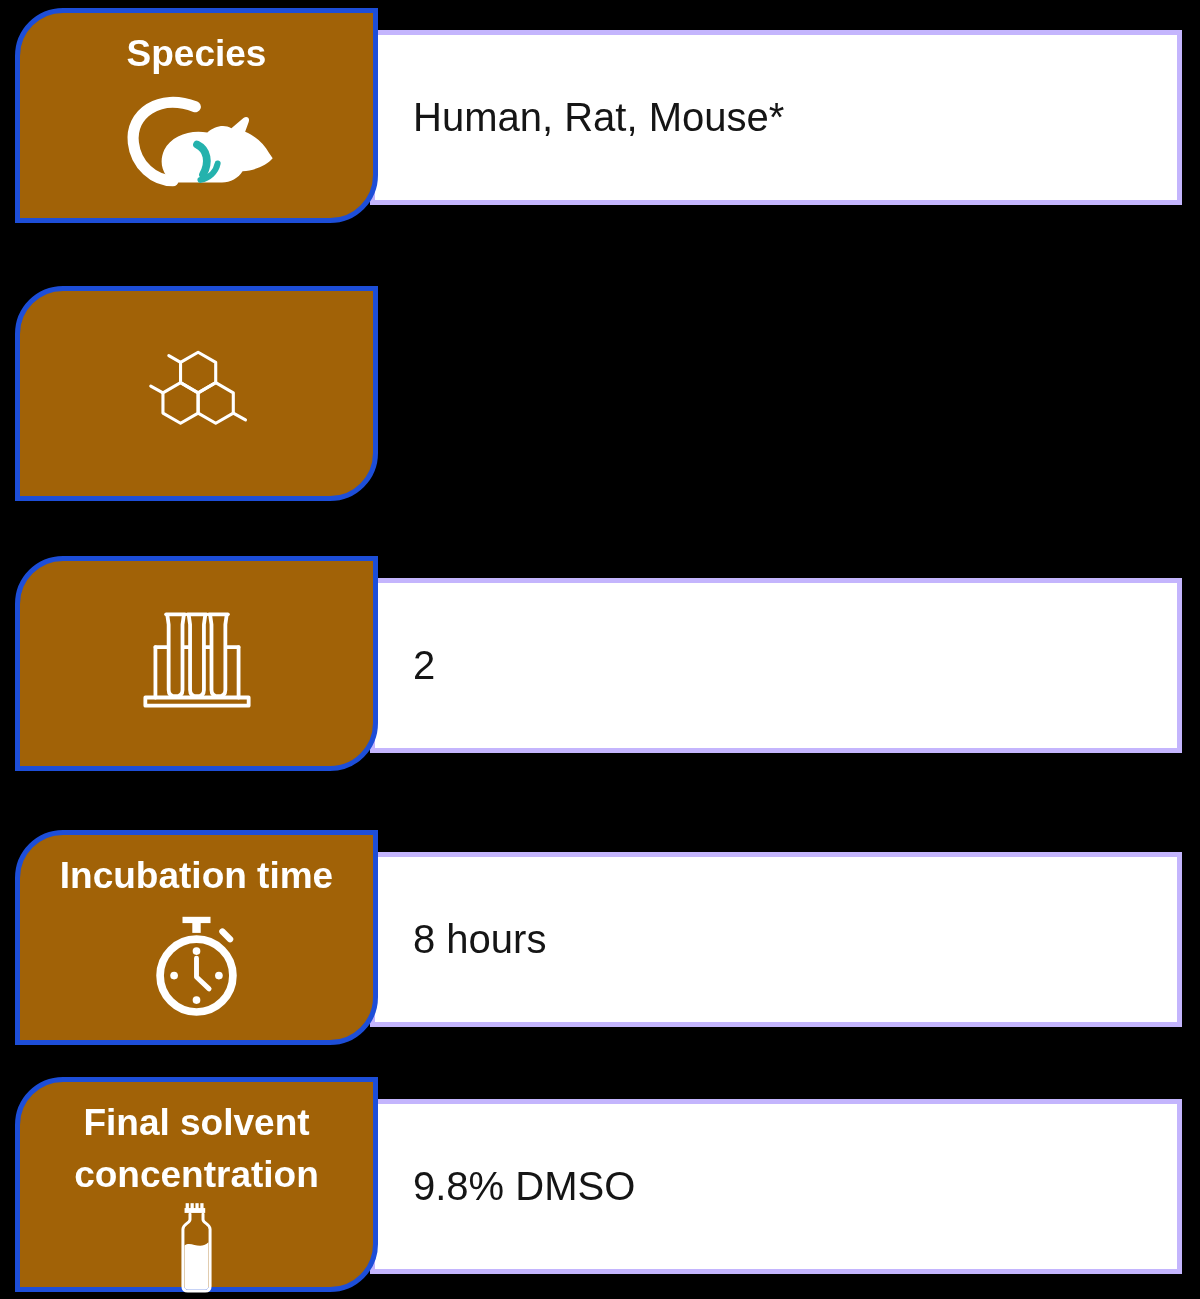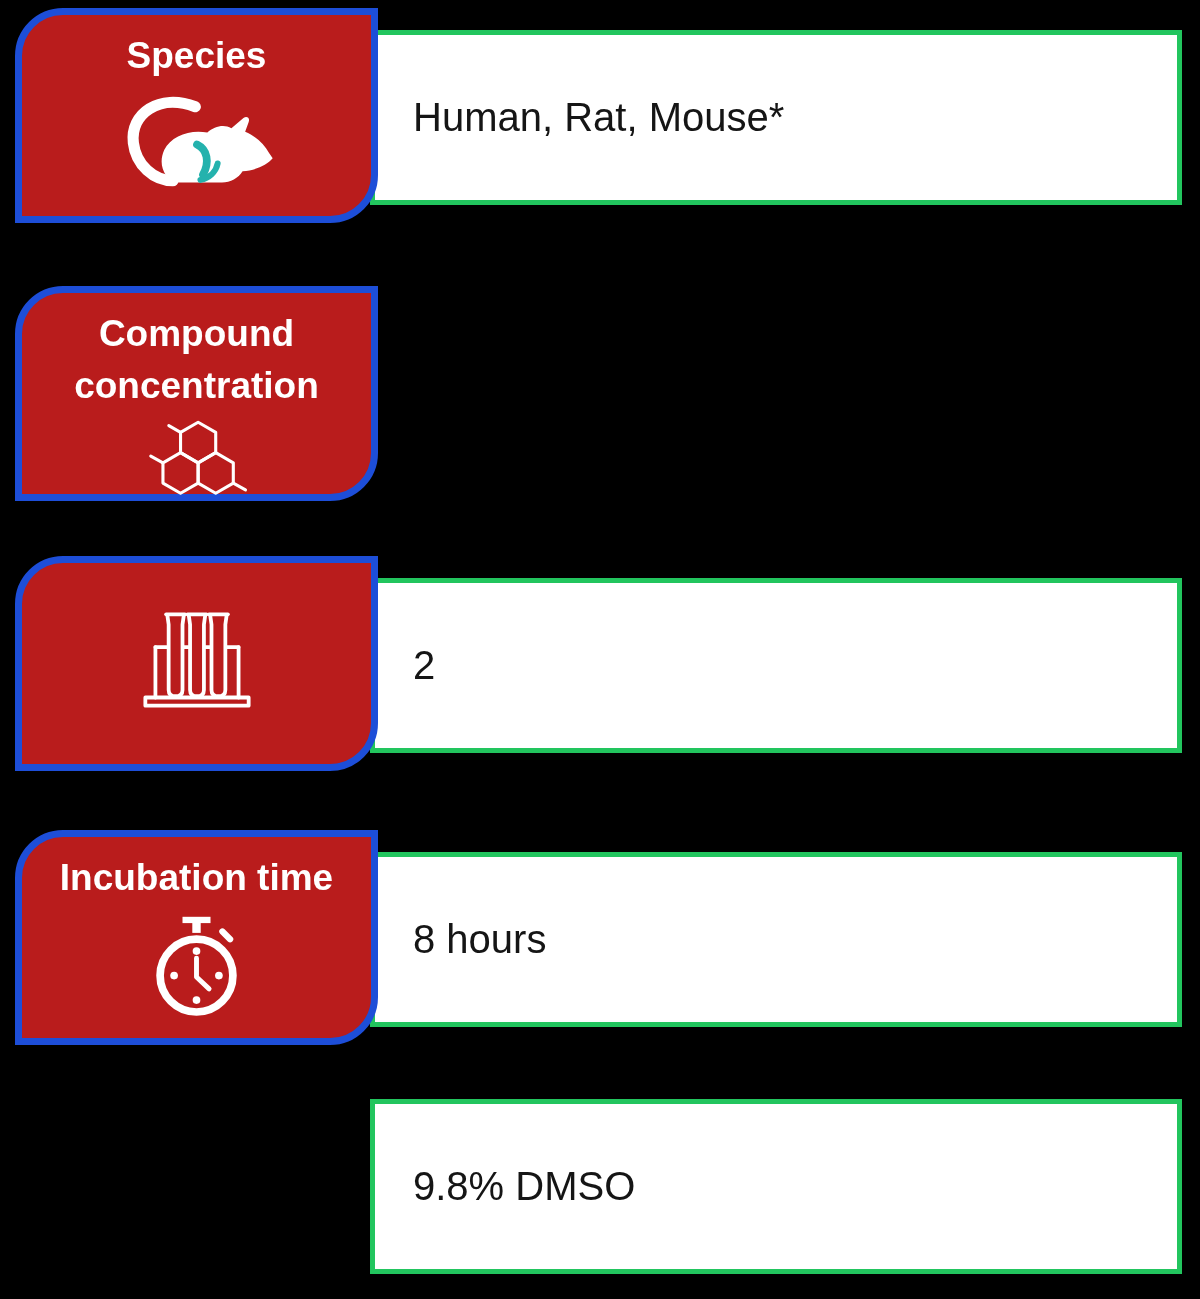--- a/index.html
+++ b/index.html
@@ -4,30 +4,30 @@
 <style>
   html, body { margin:0; padding:0; background:#000; }
   .canvas {
     position:relative; width:1200px; height:1299px; background:#000;
     overflow:hidden; font-family:"Liberation Sans", sans-serif;
   }
   .row { position:absolute; left:0; width:1200px; height:215px; }
 
   .value-box {
     position:absolute; left:370px; top:22px; width:812px; height:175px;
-    background:#ffffff; border:5px solid #22c55e; box-sizing:border-box;
+    background:#ffffff; border:5px solid #c4b5fd; box-sizing:border-box;
     display:flex; align-items:center;
   }
   .value {
     font-size:40px; color:#151515; padding-left:38px; white-space:pre;
   }
 
   .card {
     position:absolute; left:15px; top:0; width:363px; height:215px;
-    background:#b91c1c; border:7px solid #1d4ed8;
+    background:#a16207; border:5px solid #1d4ed8;
     border-radius:48px 0 48px 0; box-sizing:border-box;
     display:flex; flex-direction:column; align-items:center;
   }
   .card-label {
     color:#ffffff; font-weight:bold; font-size:37px; line-height:1.4;
     text-align:center; padding:15px 28px 0 28px;
   }
   .icon-wrap {
     flex:1; display:flex; align-items:center; justify-content:center;
     padding-bottom:8px;
@@ -54,21 +54,20 @@
                    C 181 86, 168 92, 153 93 C 148 101, 139 106, 129 106 Z" fill="#ffffff"></path>
           <path d="M 100 62 C 112 68, 115 82, 107 97" fill="none" stroke="#24b2ad" stroke-width="9" stroke-linecap="round"></path>
           <path d="M 124 84 C 122 94, 114 101, 104 103" fill="none" stroke="#24b2ad" stroke-width="7" stroke-linecap="round"></path>
         </svg>
       </div>
     </div>
   </div>
 
   <div class="row" style="top:286px;">
     <div class="card">
-      <div class="card-label">Compound concentration</div>
       <div class="icon-wrap">
         <svg width="124" height="96" viewBox="0 0 220 170">
           <g fill="none" stroke="#ffffff" stroke-width="5.5" stroke-linejoin="round" stroke-linecap="round">
             <polygon points="112,18 143.2,36 143.2,72 112,90 80.8,72 80.8,36"></polygon>
             <polygon points="80.8,72 112,90 112,126 80.8,144 49.6,126 49.6,90"></polygon>
             <polygon points="143.2,72 174.4,90 174.4,126 143.2,144 112,126 112,90"></polygon>
             <line x1="80.8" y1="36" x2="60" y2="24"></line>
             <line x1="49.6" y1="90" x2="28" y2="78"></line>
             <line x1="174.4" y1="126" x2="196" y2="138"></line>
           </g>
@@ -126,15 +125,29 @@
           <path d="M 75 63 L 75 90 L 93 107" fill="none" stroke="#ffffff" stroke-width="7" stroke-linecap="round" stroke-linejoin="round"></path>
         </svg>
       </div>
     </div>
   </div>
 
   <div class="row" style="top:1077px;">
     <div class="value-box">
       <span class="value">9.8% DMSO</span>
     </div>
+    <div class="card">
+      <div class="card-label">Final solvent concentration</div>
+      <div class="icon-wrap" style="padding-bottom:4px;">
+        <svg width="49" height="95" viewBox="0 0 90 175">
+          <rect x="25" y="4" width="6" height="11" fill="#ffffff"></rect>
+          <rect x="34" y="4" width="6" height="11" fill="#ffffff"></rect>
+          <rect x="43" y="4" width="6" height="11" fill="#ffffff"></rect>
+          <rect x="52" y="4" width="6" height="11" fill="#ffffff"></rect>
+          <rect x="23" y="13" width="38" height="9" fill="#ffffff"></rect>
+          <path d="M 33 24 L 33 34 C 33 41 20 42 20 52 L 20 157 Q 20 166 29 166 L 61 166 Q 70 166 70 157 L 70 52 C 70 42 57 41 57 34 L 57 24" fill="none" stroke="#ffffff" stroke-width="5.5" stroke-linejoin="round" stroke-linecap="round"></path>
+          <path d="M 23 82 C 35 72, 50 92, 67 76 L 67 157 Q 67 163 61 163 L 29 163 Q 23 163 23 157 Z" fill="#ffffff"></path>
+        </svg>
+      </div>
+    </div>
   </div>
 
 </div>
 
 </body></html>

